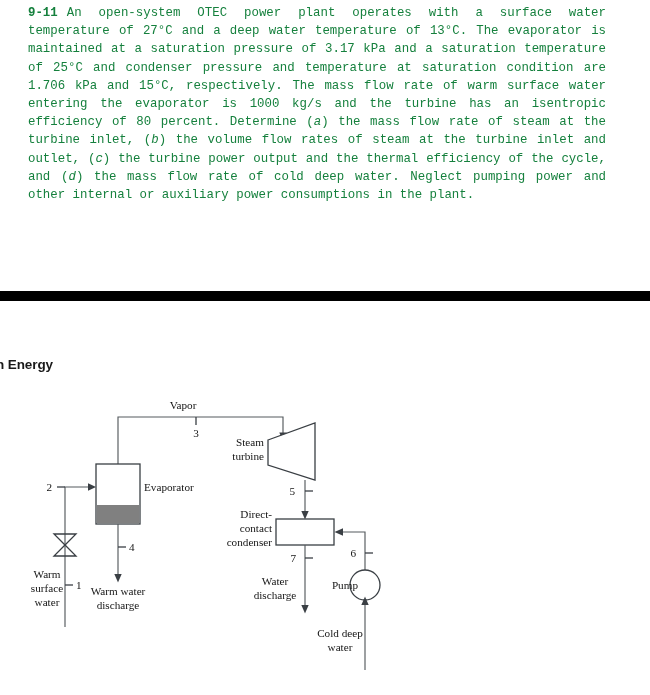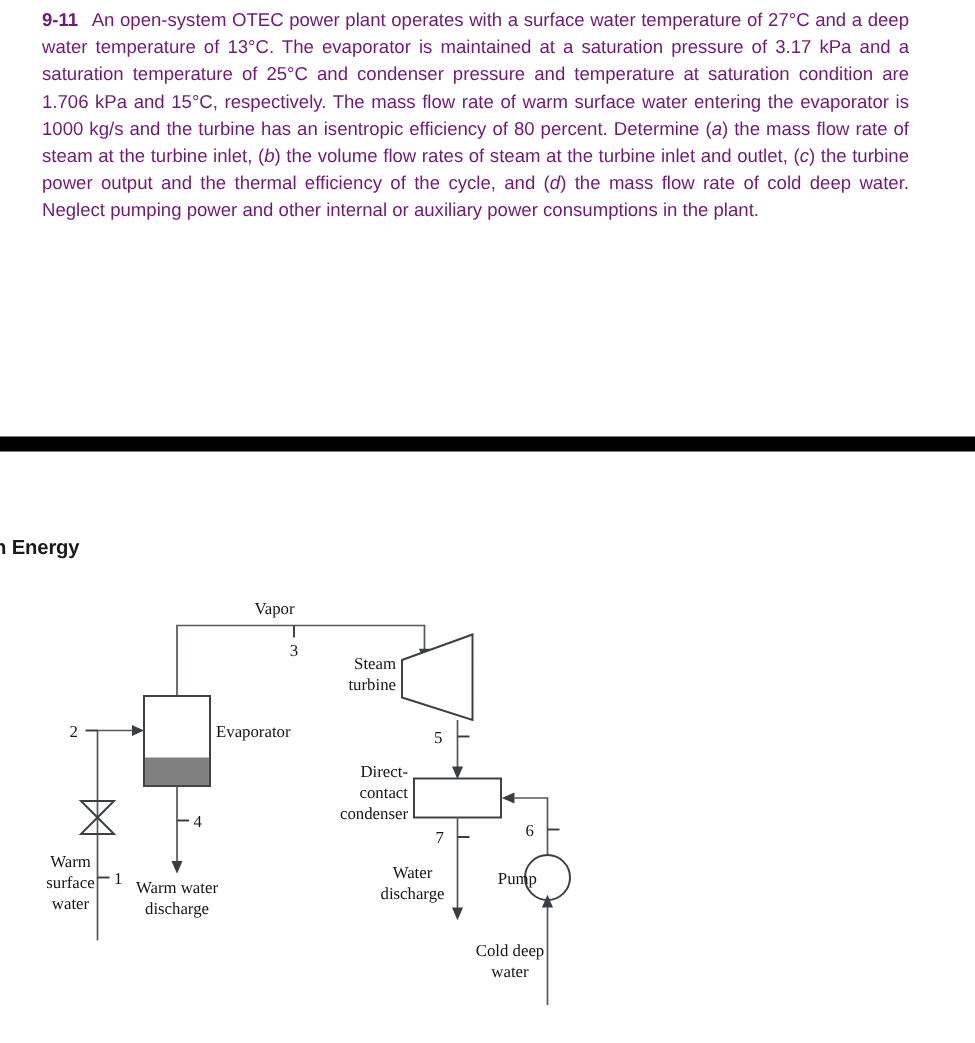--- a/index.html
+++ b/index.html
@@ -17,27 +17,27 @@
   }
 
   
   #problem-block {
     position: absolute;
     left: 28px;
     top: 4px;
     width: 578px;
   }
   #problem-paragraph {
-    font-family: Liberation Sans, sans-serif;
+    font-family: Liberation Mono, monospace;
     font-size: 12.4px;
     line-height: 18.2px;
     text-align: justify;
     text-justify: inter-word;
     margin: 0;
-    color: #701a75;
+    color: #15803d;
   }
   #problem-paragraph .prob-num {
     font-weight: bold;
   }
   #problem-paragraph .prob-num + .gap {
     display: inline-block;
     width: 9px;
   }
   .ital { font-style: italic; }
 

